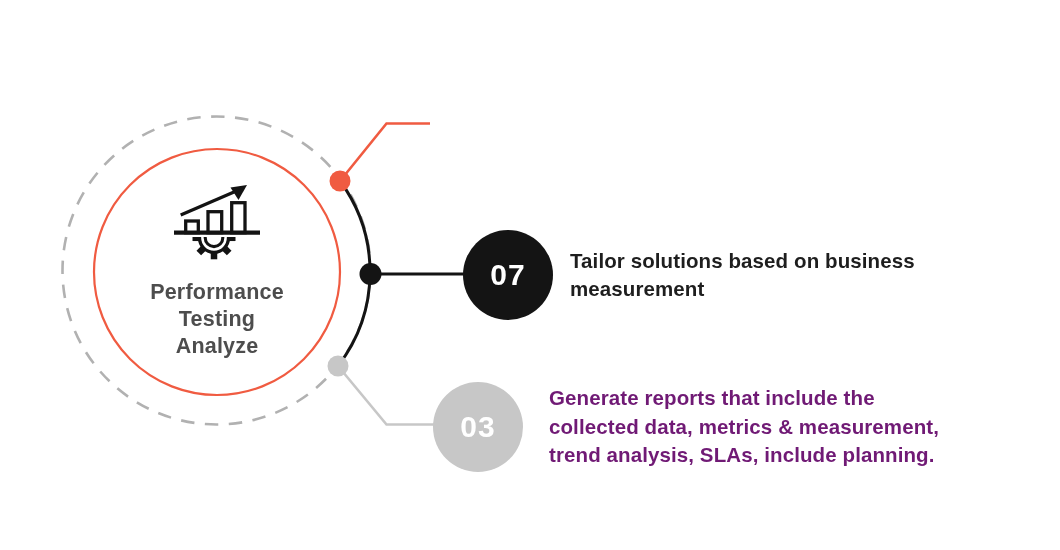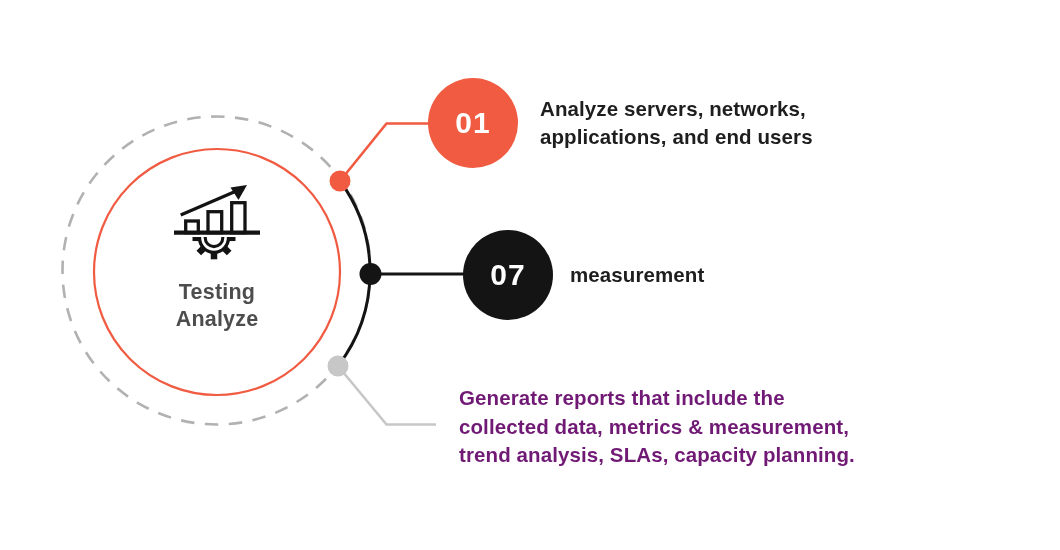--- a/index.html
+++ b/index.html
@@ -110,47 +110,42 @@
         <path d="M 43 71.3 L 43 78.3" stroke-width="6.5"></path>
         <path d="M 32.7 67.1 L 27.8 72.0" stroke-width="6.5"></path>
         <path d="M 28.5 56.8 L 21.5 56.8" stroke-width="6.5"></path>
       </g>
     </g>
 
     <polygon points="76,4 59.5,6.5 67.5,19" fill="#131313"></polygon>
   </svg>
 
   <div class="hub-title" style="color: rgb(77, 77, 77);">
+    <div>Performance</div>
     <div>Testing</div>
     <div>Analyze</div>
   </div>
 
-  <div class="step-row step-row-1">
-    <div class="step-circle" style="background-color: rgb(240, 91, 65);">
-      <span>01</span>
-    </div>
-    <div class="step-gap-1"></div>
-    <div class="step-text" style="color: rgb(30, 30, 30);">
-      <div>Analyze servers, networks,</div>
-      <div>applications, and end users</div>
-    </div>
-  </div>
 
   <div class="step-row step-row-2">
     <div class="step-circle" style="background-color: rgb(20, 20, 20);">
       <span>07</span>
     </div>
     <div class="step-gap-2"></div>
     <div class="step-text" style="color: rgb(30, 30, 30);">
+      <div>Tailor solutions based on business</div>
       <div>measurement</div>
     </div>
   </div>
 
   <div class="step-row step-row-3">
+    <div class="step-circle" style="background-color: rgb(199, 199, 199);">
+      <span>03</span>
+    </div>
     <div class="step-gap-3"></div>
     <div class="step-text" style="color: #701a75;">
       <div>Generate reports that include the</div>
       <div>collected data, metrics &amp; measurement,</div>
-      <div>trend analysis, SLAs, capacity planning.</div>
+      <div>trend analysis, SLAs, include planning.</div>
     </div>
   </div>
 
 </div>
 
 </body></html>

